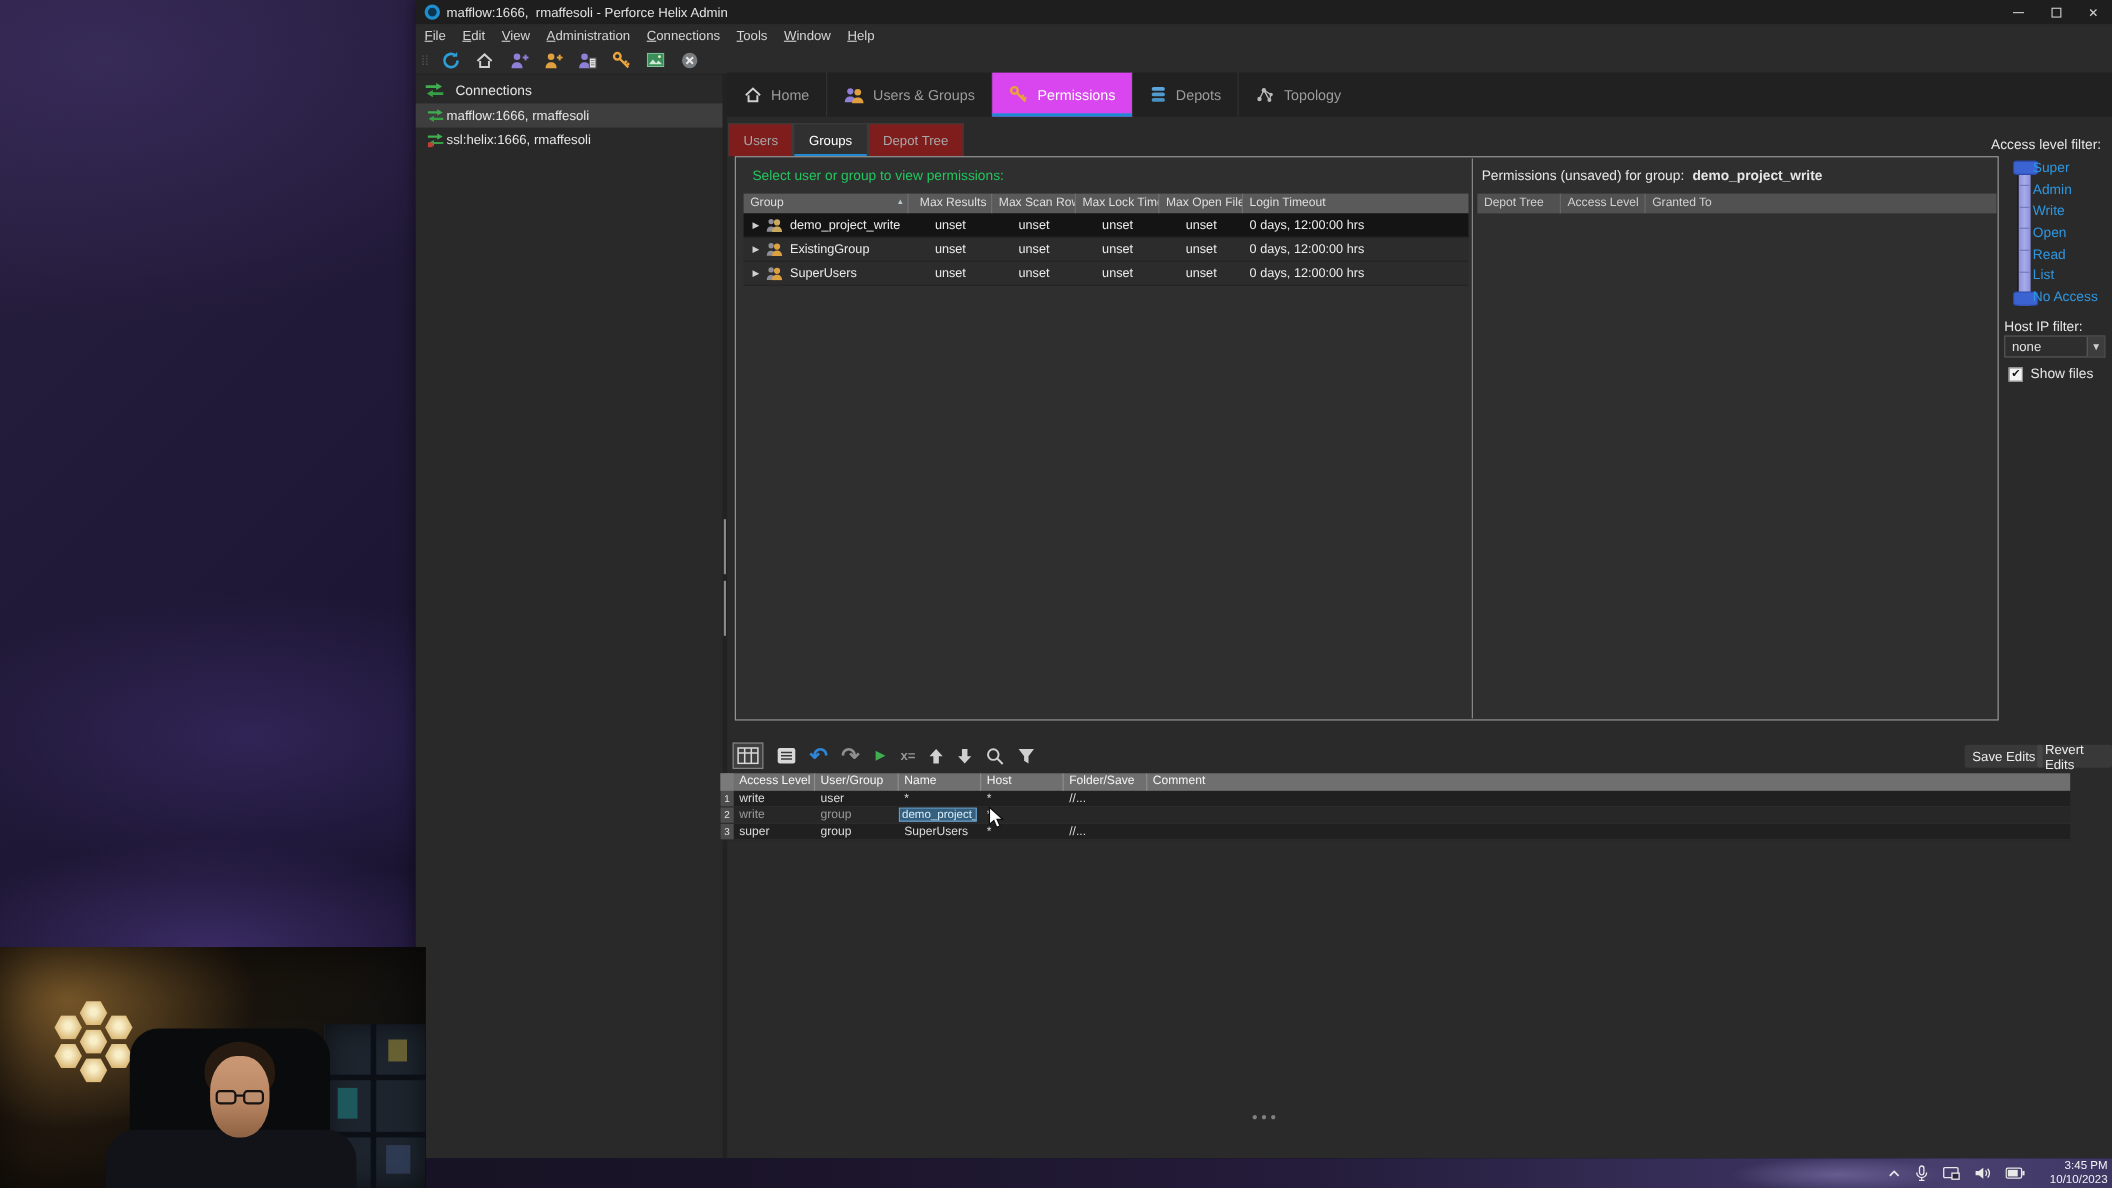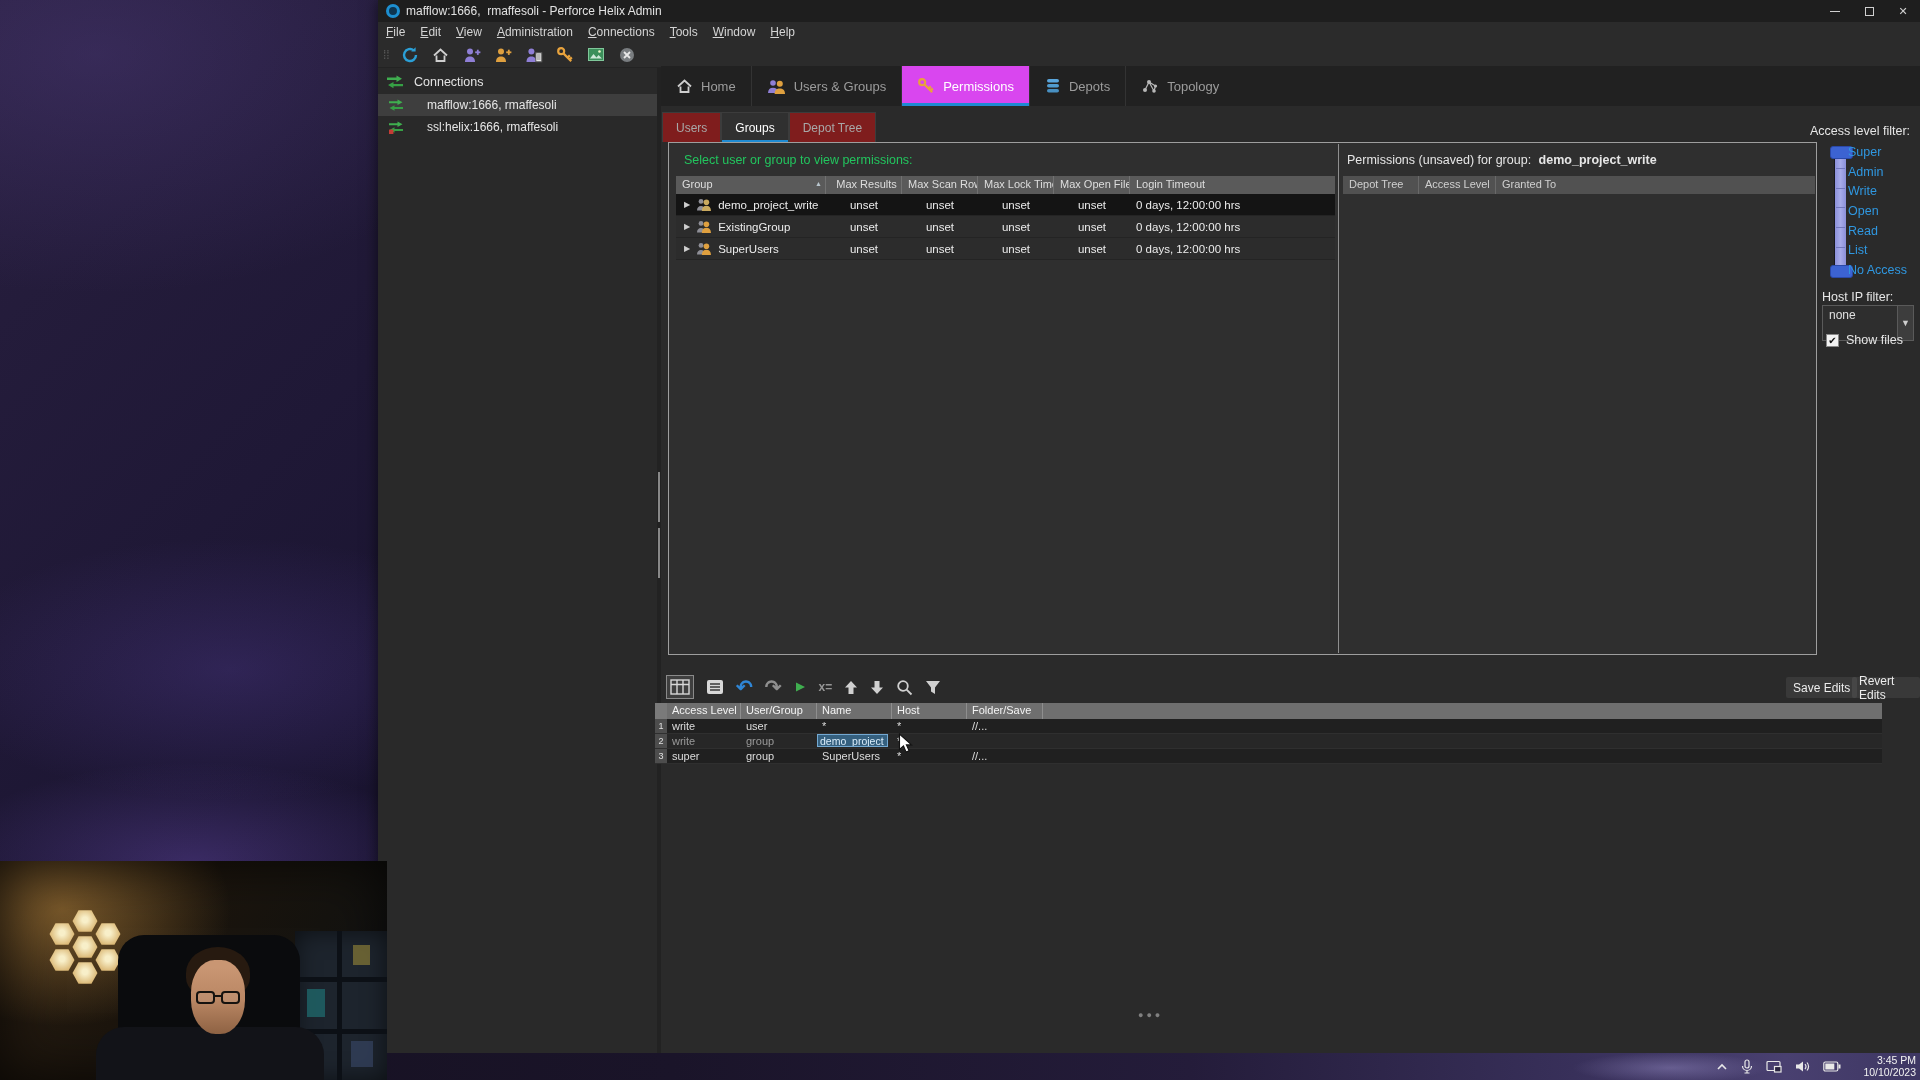--- a/index.html
+++ b/index.html
@@ -23,21 +23,21 @@
   .winbtn{top:0;width:34px;height:22px;display:flex;align-items:center;justify-content:center;color:#d0d0d0;font-size:11px;}
   .menubar{left:0;top:22px;width:1542px;height:20px;background:#2b2b2b;display:flex;align-items:center;padding-left:8px;gap:15px;}
   .menu-item{display:inline-block;font-size:12px;color:#d4d4d4;line-height:20px;}
   .menu-item::first-letter{text-decoration:underline;}
   .toolbar{left:0;top:42px;width:1542px;height:26px;background:#2b2b2b;border-bottom:1px solid #232323;
     display:flex;align-items:center;padding-left:5px;gap:9px;}
   .tbicon{display:flex;align-items:center;justify-content:center;width:22px;height:22px;}
   
   .leftpanel{left:0;top:68px;width:279px;height:985px;background:#292929;}
   .connhead{left:0;top:3px;width:279px;height:22px;padding-left:8px;gap:9px;font-size:12.5px;color:#e3e3e3;}
-  .connitem{left:0;top:26px;width:279px;height:22px;padding-left:10px;gap:22px;font-size:12px;color:#e6e6e6;text-align:right;}
+  .connitem{left:0;top:26px;width:279px;height:22px;padding-left:10px;gap:1px;font-size:12px;color:#e6e6e6;text-align:right;}
   .connitem.sel{background:#3e3e3e;}
   .vsplit{left:279px;top:68px;width:4px;height:985px;background:#222;}
   
   .tabbar{left:283px;top:66px;width:1259px;height:40px;background:#212121;display:flex;}
   .tab{position:relative;display:flex;align-items:center;gap:8px;padding:0 15px;height:40px;
     border-right:1px solid #333;color:#9c9c9c;font-size:13px;}
   .tab.active{color:#fff;background:#d946ef;}
   .tab.active::after{content:"";position:absolute;left:0;right:0;bottom:0;height:3px;background:#1e8ad2;}
   .subtabs{left:284px;top:112px;display:flex;}
   .subtab{height:30px;padding:0 13px;background:#7f1d1d;border:1px solid #3c3c3c;border-bottom:none;
@@ -56,21 +56,21 @@
   .vdivider{left:960px;top:144px;width:1px;height:509px;background:#8f8f8f;}
   .ptitle{left:969px;top:153px;width:468px;font-size:12.5px;color:#e6e6e6;white-space:nowrap;}
   .pthead{left:965px;top:176px;width:472px;height:18px;display:flex;background:#515151;font-size:11px;color:#d0d0d0;}
   .pthead .c{padding:2px 0 0 6px;border-right:1px solid rgba(255,255,255,.14);}
   
   .flabel{font-size:12.5px;color:#e6e6e6;}
   .lvl{height:19.7px;line-height:19.7px;font-size:12.5px;color:#2f97e0;}
   .slidertrack{left:1456px;top:147px;width:12px;height:131px;background:linear-gradient(90deg,#8b90da,#a7abe9 50%,#8b90da);border-left:1px solid #17171c;}
   .slidertick{position:absolute;left:1px;width:9px;height:1px;background:#7277bd;}
   .shandle{left:1452px;width:23px;height:13px;background:#3c63d2;border-radius:3px;border:1px solid #2a49a8;}
-  .dropdown{left:1444px;top:305px;width:92px;height:36px;background:#2e2e2e;border:1px solid #5a5a5a;display:flex;}
+  .dropdown{left:1444px;top:305px;width:92px;height:20px;background:#2e2e2e;border:1px solid #5a5a5a;display:flex;}
   .ddtext{flex:1;font-size:12px;color:#e0e0e0;padding:2px 0 0 6px;}
   .ddbtn{width:16px;background:#3d3d3d;border-left:1px solid #5a5a5a;display:flex;align-items:center;justify-content:center;color:#cfcfcf;font-size:9px;}
   .checkbox{left:1448px;top:334px;width:13px;height:13px;background:#f2f2f2;border:1px solid #888;
     display:flex;align-items:center;justify-content:center;font-size:10px;color:#111;line-height:13px;}
   
   .btoolbar{left:283px;top:672px;width:1259px;height:30px;display:flex;align-items:center;gap:12px;padding-left:5px;}
   .bicon{display:flex;align-items:center;justify-content:center;height:24px;}
   .biconbox{width:28px;height:24px;border:1px solid #8a8a8a;background:#3f3f3f;display:flex;align-items:center;justify-content:center;}
   .editbtn{top:677px;height:21px;padding:0 7px;background:rgba(255,255,255,0.07);border-radius:2px;
     font-size:12px;color:#ececec;display:flex;align-items:center;}
@@ -447,20 +447,21 @@
     <div class="abs editbtn" style="left:1474px;">Revert Edits</div>
 
     <div class="abs etable">
       <div class="ethead">
         <div class="eguth"></div>
         <div class="c e1">Access Level</div>
         <div class="c e2">User/Group</div>
         <div class="c e3">Name</div>
         <div class="c e4">Host</div>
         <div class="c e5">Folder/Save</div>
+        <div class="c e6" style="border-right:none;">Comment</div>
       </div>
       <div class="erow">
         <div class="egut">1</div>
         <div class="c e1">write</div>
         <div class="c e2">user</div>
         <div class="c e3">*</div>
         <div class="c e4">*</div>
         <div class="c e5">//...</div>
         <div class="c e6"></div>
       </div>

